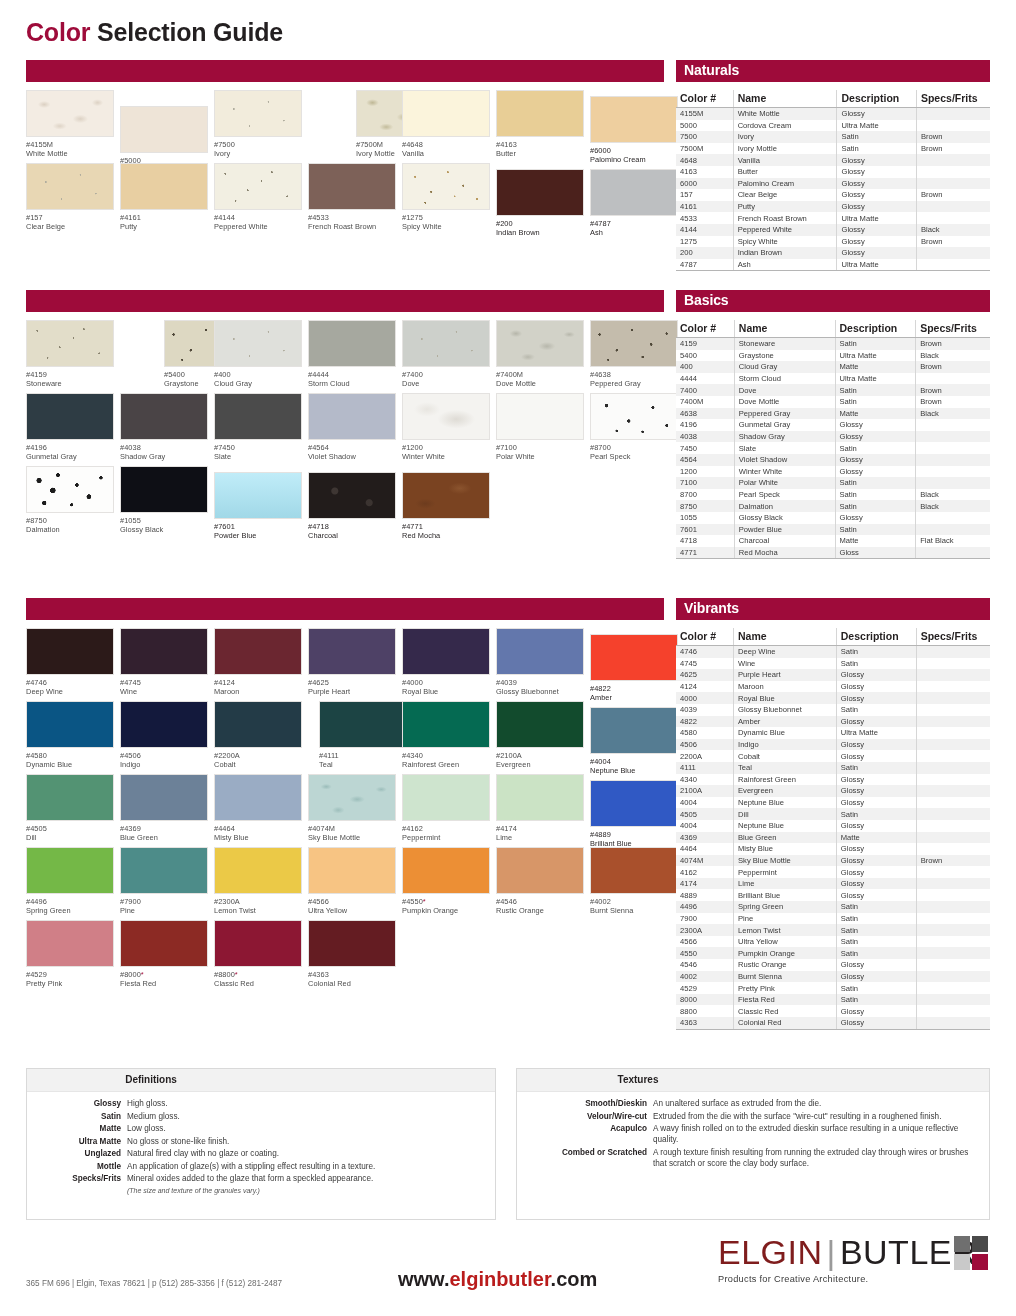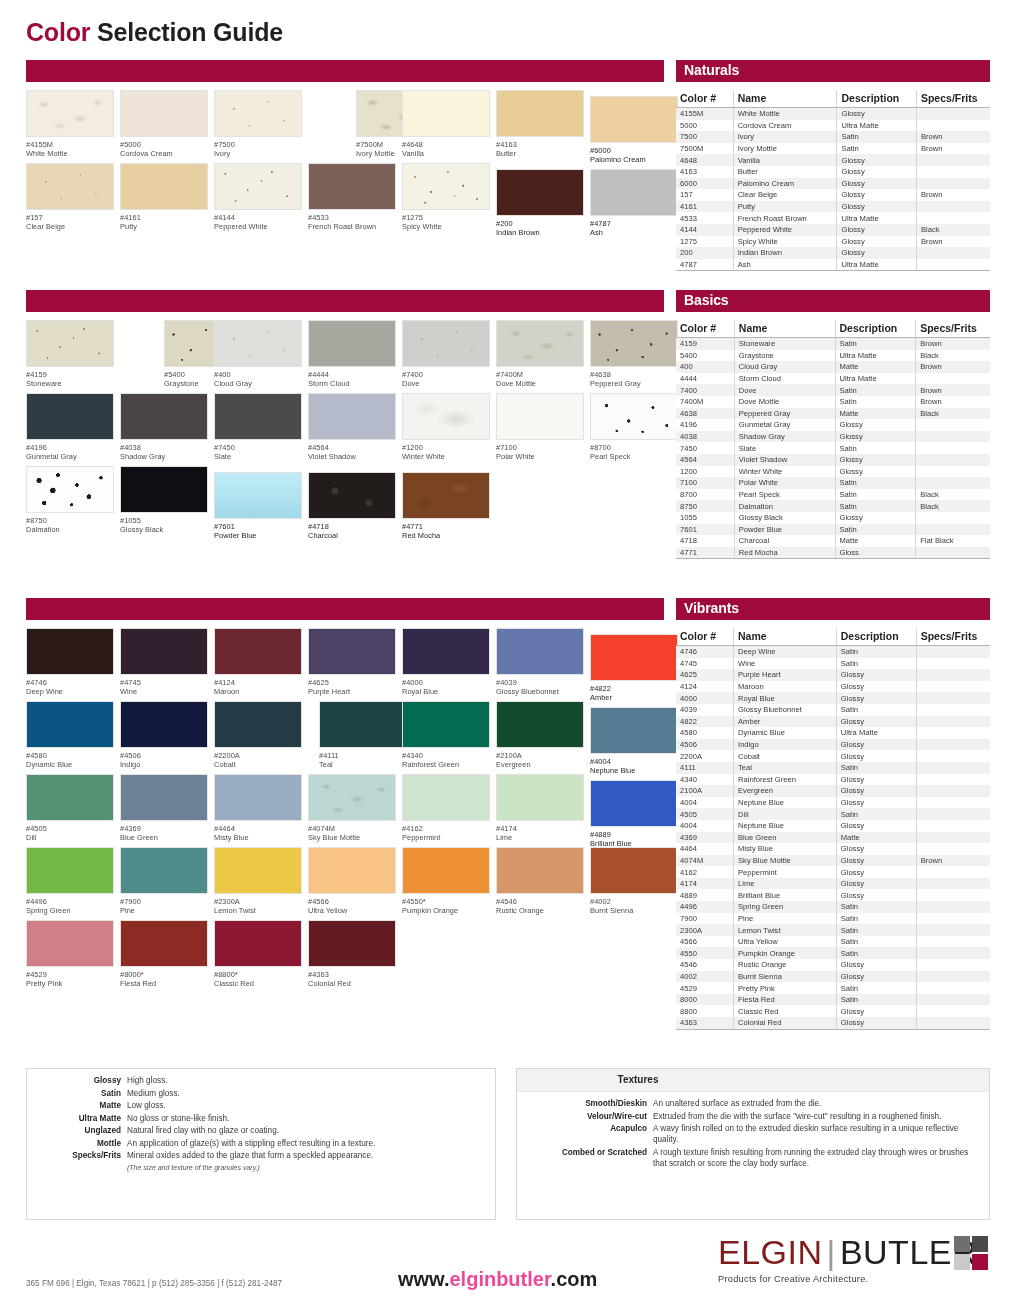--- a/index.html
+++ b/index.html
@@ -119,21 +119,21 @@
   
   #footer-address{
     position:absolute; left:26px; top:1279px;
     font-size:8.2px; color:#6d6d6d; white-space:nowrap;
   }
   #footer-url{
     position:absolute; left:398px; top:1268px;
     font-size:20px; font-weight:bold; white-space:nowrap;
     color:#231f20;
   }
-  #footer-url .dom{ color:#ec4899; }
+  #footer-url .dom{ color:#b91c1c; }
   #logo-block{ position:absolute; left:718px; top:1233px; width:272px; }
   #logo-wordmark{
     font-size:34px; letter-spacing:0.5px; line-height:38px;
     white-space:nowrap; font-family:"Liberation Sans", sans-serif;
   }
   #logo-wordmark .elgin{ color:#7f1d1d; }
   #logo-wordmark .divider{
     color:#9a9a9a; font-weight:300; padding:0 4px;
   }
   #logo-wordmark .butler{ color:#231f20; }
@@ -163,21 +163,21 @@
         </div>
       </div>
       <div class="swatch-grid" style="height: 149px;">
         <div class="swatch-cell" style="left: 0px; top: 0px;">
           <div class="chip" style="background: radial-gradient(9px 5px at 20% 30%, rgba(215, 203, 188, 0.85), transparent 70%), radial-gradient(11px 6px at 62% 62%, rgba(215, 203, 188, 0.8), transparent 70%), radial-gradient(8px 5px at 82% 26%, rgba(215, 203, 188, 0.8), transparent 70%), radial-gradient(10px 5px at 38% 78%, rgba(215, 203, 188, 0.75), transparent 70%), rgb(243, 236, 227);"></div>
           <div class="cap">
             <span class="num">#4155M</span>
             <span class="nm">White Mottle</span>
           </div>
         </div>
-        <div class="swatch-cell" style="left: 94px; top: 0px;">
+        <div class="swatch-cell" style="left: 94px; top: 16px;">
           <div class="chip" style="background: rgb(238, 228, 215);"></div>
           <div class="cap">
             <span class="num">#5000</span>
             <span class="nm">Cordova Cream</span>
           </div>
         </div>
         <div class="swatch-cell" style="left: 188px; top: 0px;">
           <div class="chip" style="background: radial-gradient(circle at 22% 40%, rgb(176, 173, 158) 0px, rgb(176, 173, 158) 0.7px, transparent 0.9px), radial-gradient(circle at 62% 24%, rgb(176, 173, 158) 0px, rgb(176, 173, 158) 0.7px, transparent 0.9px), radial-gradient(circle at 80% 66%, rgb(176, 173, 158) 0px, rgb(176, 173, 158) 0.7px, transparent 0.9px), radial-gradient(circle at 40% 78%, rgb(176, 173, 158) 0px, rgb(176, 173, 158) 0.6px, transparent 0.8px), rgb(242, 236, 220);"></div>
           <div class="cap">
             <span class="num">#7500</span>
@@ -1068,20 +1068,21 @@
             <td class="col-name">Colonial Red</td>
             <td class="col-desc">Glossy</td>
             <td class="col-spec"></td>
           </tr>
         </tbody>
       </table>
     </div>
   </div>
 
 <div class="panel" id="panel-definitions">
+  <div class="panel-head">Definitions</div>
   <div class="def-list" id="definitions-list">
       <div class="def-row">
         <div class="def-term">Glossy</div>
         <div class="def-desc">High gloss.</div>
       </div>
       <div class="def-row">
         <div class="def-term">Satin</div>
         <div class="def-desc">Medium gloss.</div>
       </div>
       <div class="def-row">

